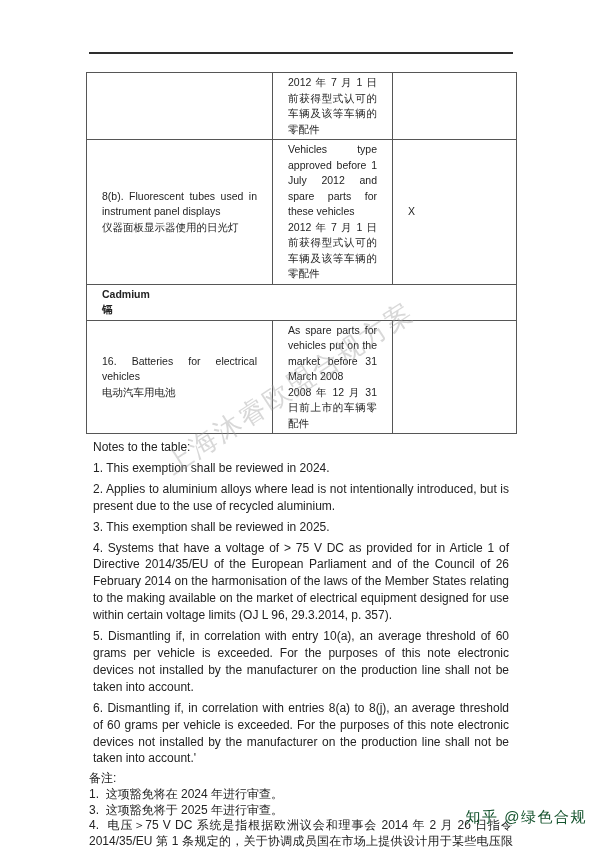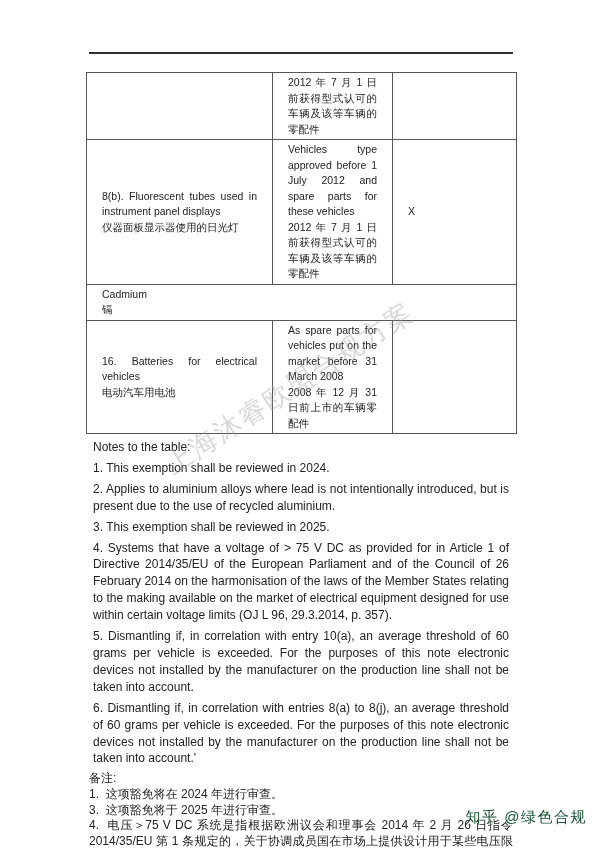--- a/index.html
+++ b/index.html
@@ -21,21 +21,21 @@
   table.exemptions col.c3 { width:124px; }
   table.exemptions td {
     border:1px solid #565656;
     font-size:10.5px; line-height:15.5px;
     padding:2px 15px; vertical-align:middle;
     overflow:hidden;
   }
   td.cell-item  { text-align:justify; white-space:pre-line; }
   td.cell-scope { text-align:justify; white-space:pre-line; vertical-align:top; }
   td.cell-mark  { vertical-align:middle; text-align:left; font-size:11px; }
-  td.cell-span  { white-space:pre-line; vertical-align:middle; }
+  td.cell-span  { white-space:pre-line; vertical-align:middle;font-weight:bold; }
   tr.r-cont { height:48px; }
   tr.r-15b  { height:112px; }
   tr.r-cad  { height:30px; }
   tr.r-16   { height:95px; }
 
   .notes-en { margin-top:5px; font-size:12px; line-height:16.9px; }
   .notes-en p { margin:4px; text-align:justify; }
   .notes-en p.title { text-align:left; }
 
   .notes-zh { margin-top:2px; font-size:12px; line-height:15.6px; }

